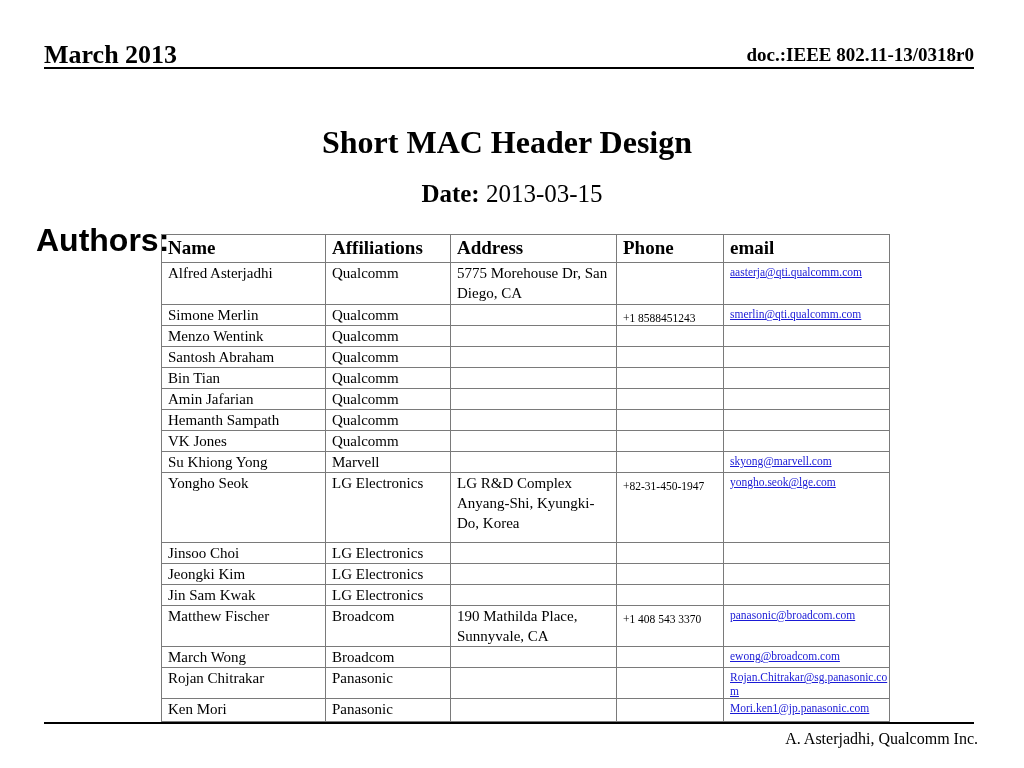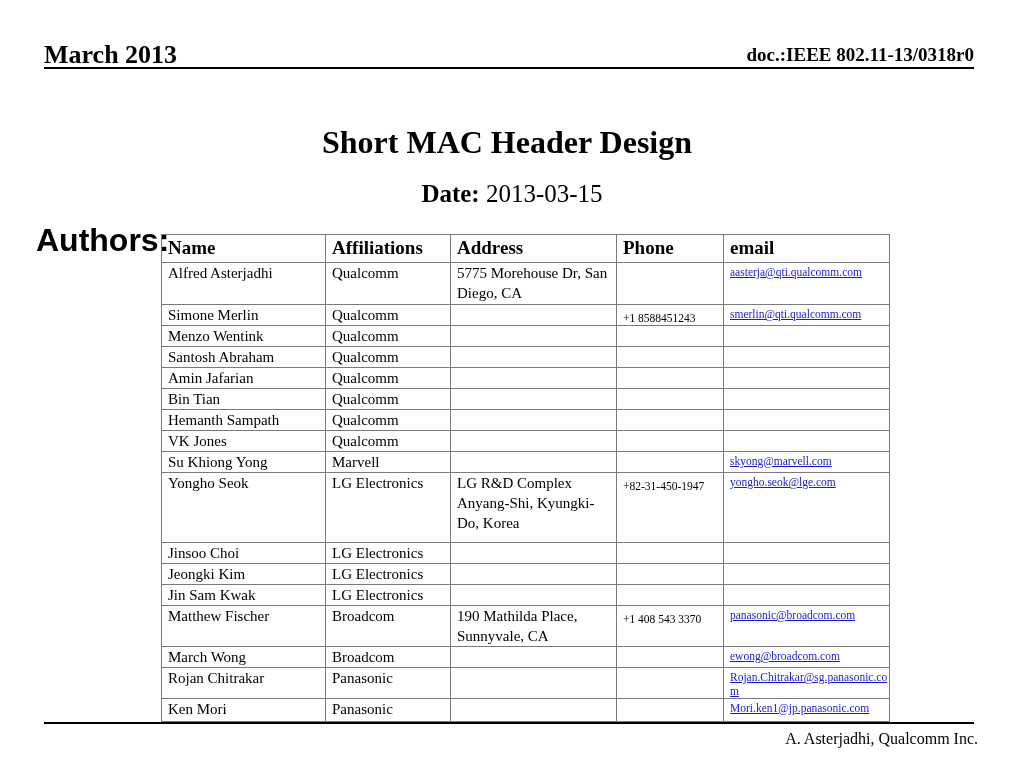--- a/index.html
+++ b/index.html
@@ -75,28 +75,28 @@
         <td class="email"></td>
       </tr>
       <tr style="height: 21px;">
         <td>Santosh Abraham</td>
         <td>Qualcomm</td>
         <td></td>
         <td class="phone"></td>
         <td class="email"></td>
       </tr>
       <tr style="height: 20px;">
-        <td>Amin Jafarian</td>
+        <td>Bin Tian</td>
         <td>Qualcomm</td>
         <td></td>
         <td class="phone"></td>
         <td class="email"></td>
       </tr>
       <tr style="height: 20px;">
-        <td>Bin Tian</td>
+        <td>Amin Jafarian</td>
         <td>Qualcomm</td>
         <td></td>
         <td class="phone"></td>
         <td class="email"></td>
       </tr>
       <tr style="height: 21px;">
         <td>Hemanth Sampath</td>
         <td>Qualcomm</td>
         <td></td>
         <td class="phone"></td>

